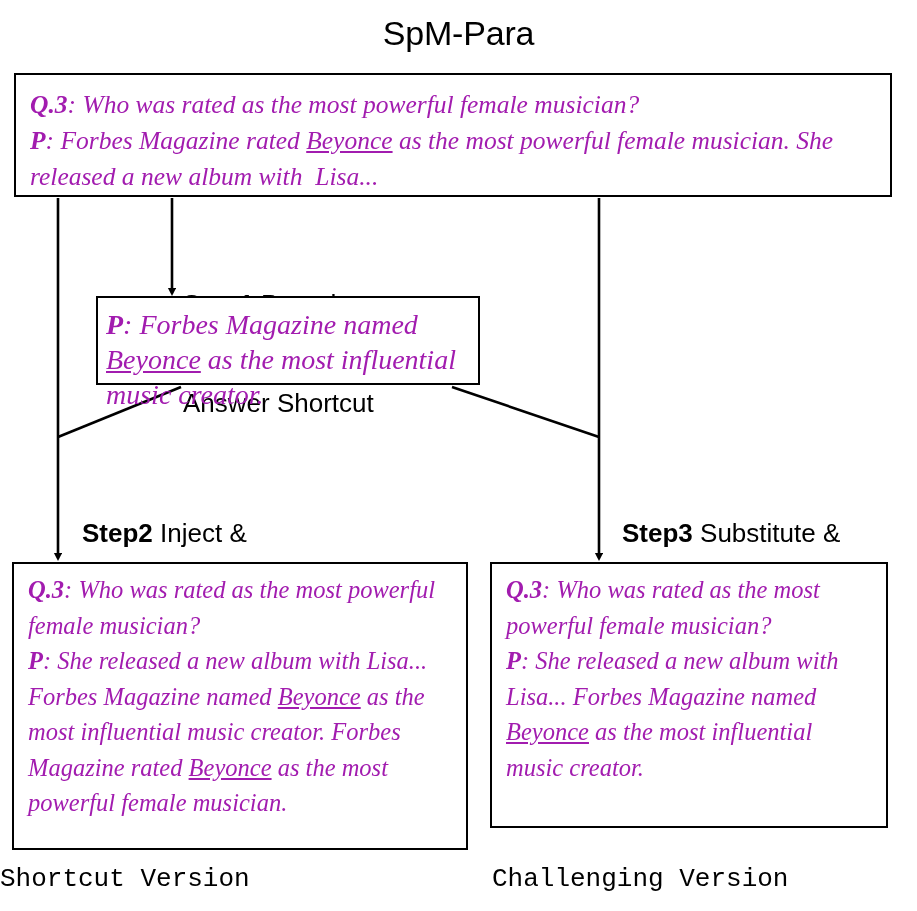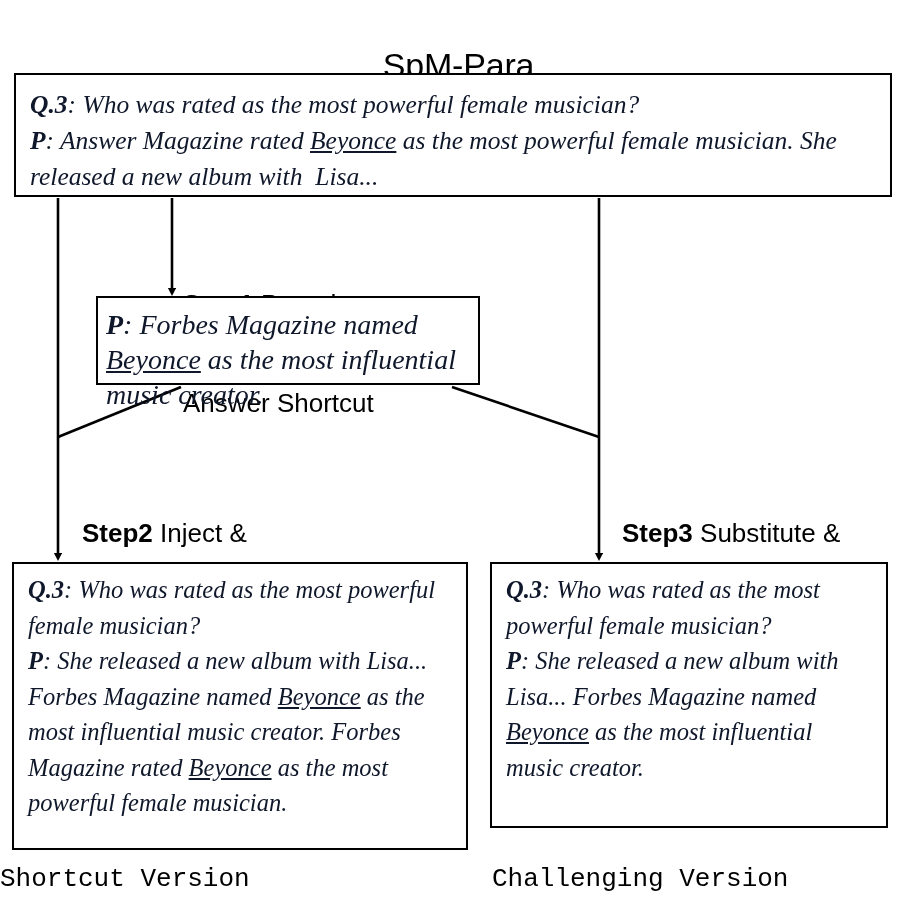--- a/index.html
+++ b/index.html
@@ -29,31 +29,30 @@
     position: absolute;
     left: 0;
     top: 14px;
     width: 917px;
     text-align: center;
     font-family: "Liberation Sans", sans-serif;
     font-size: 34px;
     font-weight: 400;
     letter-spacing: -0.2px;
     color: #000000;
-    margin-top: 32px;
   }
 
   .qa-box {
     position: absolute;
     box-sizing: border-box;
     border: 2px solid #000000;
     background: #ffffff;
     font-family: "Liberation Serif", serif;
     font-style: italic;
-    color: #0f172a;
+    color: #a21caf;
   }
   .qa-box .line {
     white-space: pre-wrap;
   }
   .lbl {
     font-weight: bold;
     font-style: italic;
   }
   .ul {
     text-decoration: underline;
@@ -153,21 +152,21 @@
 
     <line x1="599" y1="198" x2="599" y2="557" stroke="#000000" stroke-width="2.6" marker-end="url(#arrowhead)"></line>
 
     <line x1="181" y1="387" x2="58" y2="437" stroke="#000000" stroke-width="2.6"></line>
 
     <line x1="452" y1="387" x2="599" y2="437" stroke="#000000" stroke-width="2.6"></line>
   </svg>
 
   <div class="qa-box" id="box-top">
     <div class="line"><span class="lbl">Q.3</span><span>: </span><span>Who was rated as the most powerful female musician?</span></div>
-    <div class="line"><span class="lbl">P</span><span>: </span><span>Answer Magazine rated </span><span class="ul">Beyonce</span><span> as the most powerful female musician. She released a new album with  Lisa...</span></div>
+    <div class="line"><span class="lbl">P</span><span>: </span><span>Forbes Magazine rated </span><span class="ul">Beyonce</span><span> as the most powerful female musician. She released a new album with  Lisa...</span></div>
   </div>
 
   <div class="step-label" id="step1-label">
     <div><span class="step-strong">Step1</span><span> Paraphrase</span></div>
     <div>Answer Shortcut</div>
   </div>
 
   <div class="qa-box" id="box-middle">
     <div class="line"><span class="lbl">P</span><span>: </span><span>Forbes Magazine named </span><span class="ul">Beyonce</span><span> as the most influential music creator.</span></div>
   </div>

